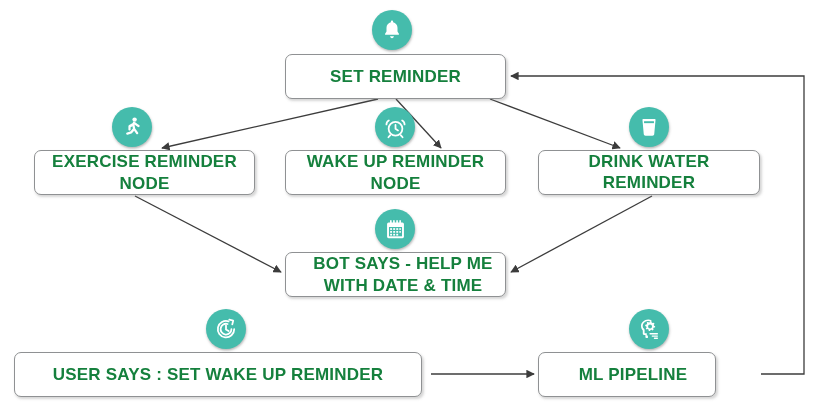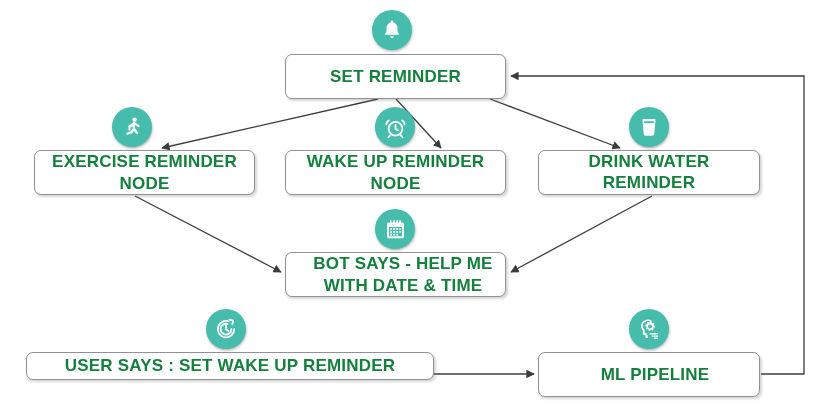--- a/index.html
+++ b/index.html
@@ -165,30 +165,30 @@
   </div>
 
   <div class="icon-badge" style="left:206px; top:309px;">
     <svg width="24" height="24" viewBox="0 0 24 24" fill="none" stroke="#ffffff" stroke-width="1.8" stroke-linecap="round">
       <path d="M20.2 12.2 A8.2 8.2 0 1 1 14.6 4.4" fill="none"></path>
       <path d="M17.4 12.2 A5.4 5.4 0 1 1 13.6 7.0" fill="none"></path>
       <path d="M12.0 8.6 v3.8 l2.6 1.6" fill="none"></path>
       <path d="M15.3 2.6 L19.2 3.6 L18.3 7.4" fill="none" stroke-linejoin="round"></path>
     </svg>
   </div>
-  <div class="node" style="left:26px; top:352px; width:408px; height:28px;">
+  <div class="node" style="left:14px; top:352px; width:408px; height:45px;">
     <span class="node-label">USER SAYS : SET WAKE UP REMINDER</span>
   </div>
 
   <div class="icon-badge" style="left:629px; top:309px;">
     <svg width="24" height="24" viewBox="0 0 24 24" fill="#ffffff">
       <path d="M11.2 2.4 C7.2 2.4 4.0 5.4 4.0 9.1 c0 1.7.7 3.2 1.8 4.4 v3.3 c0 .6.5 1.1 1.1 1.1 h1.5 v2.0 c0 .6.5 1.1 1.1 1.1 h1.4 v-2.4 h-1.1 v-2.3 H7.6 v-3.3 c0-.35-.16-.68-.44-.9 C6.2 11.3 5.7 10.3 5.7 9.1 c0-2.8 2.5-5.0 5.5-5.0 .9 0 1.75.2 2.5.55 l.9-1.5 c-1.0-.5-2.15-.75-3.4-.75 z"></path>
       <path d="M17.3 4.0 l-.5 1.3 -1.3.3 -1.0-.9 -1.3.95 .45 1.3 -.7 1.15 -1.4.1 -.2 1.6 1.3.45 .35 1.3 -.95 1.0 .95 1.3 1.3-.45 1.1.7 .1 1.4 1.6.2 .45-1.3 1.3-.35 1.0.95 1.3-.95 -.45-1.3 .7-1.1 1.4-.1 .2-1.6 -1.3-.45 -.35-1.3 .95-1.0 -.95-1.3 -1.3.45 -1.15-.7 -.1-1.4 z m-.25 4.1 a2.3 2.3 0 1 1 0 4.6 a2.3 2.3 0 0 1 0-4.6 z" transform="translate(-1.6,0.6) scale(0.86)"></path>
       <rect x="12.4" y="16.1" width="8.6" height="1.3" rx="0.6"></rect>
       <rect x="14.6" y="18.4" width="6.4" height="1.3" rx="0.6"></rect>
       <rect x="16.8" y="20.6" width="4.2" height="1.3" rx="0.6"></rect>
     </svg>
   </div>
-  <div class="node" style="left:538px; top:352px; width:222px; height:45px;padding-left:12px;">
+  <div class="node" style="left:538px; top:352px; width:178px; height:45px;padding-left:12px;">
     <span class="node-label">ML PIPELINE</span>
   </div>
 
 </div>
 
 </body></html>

